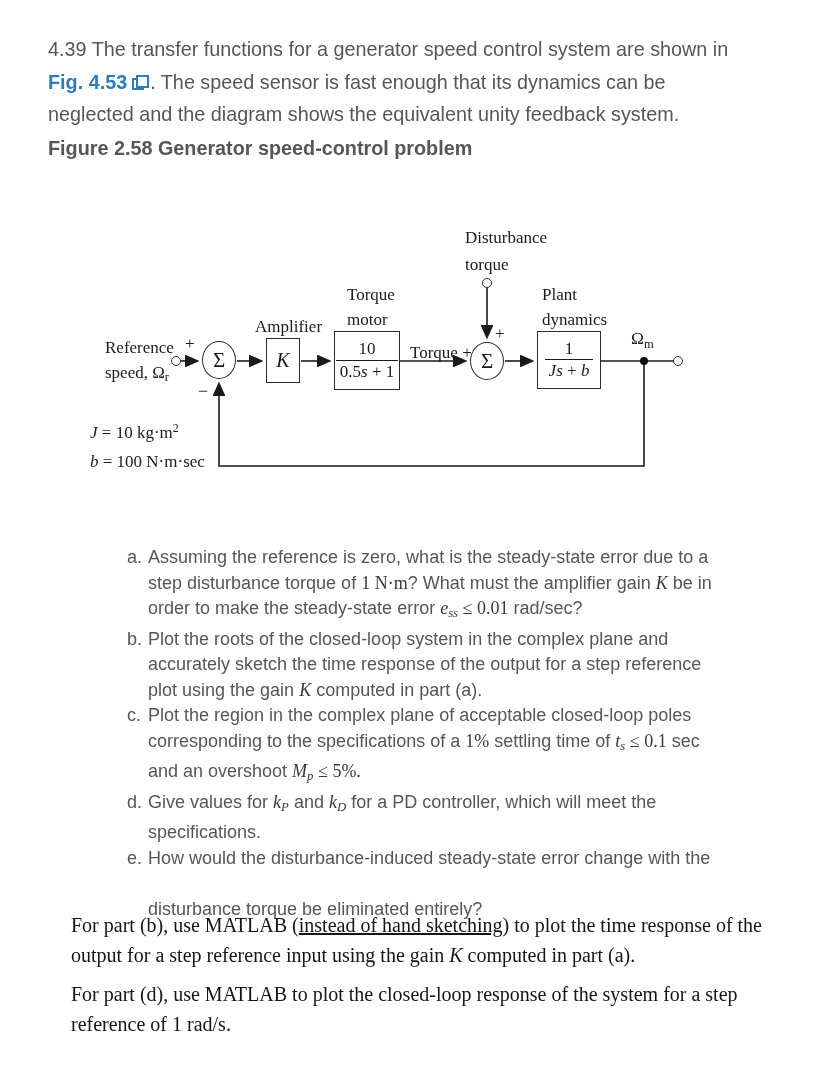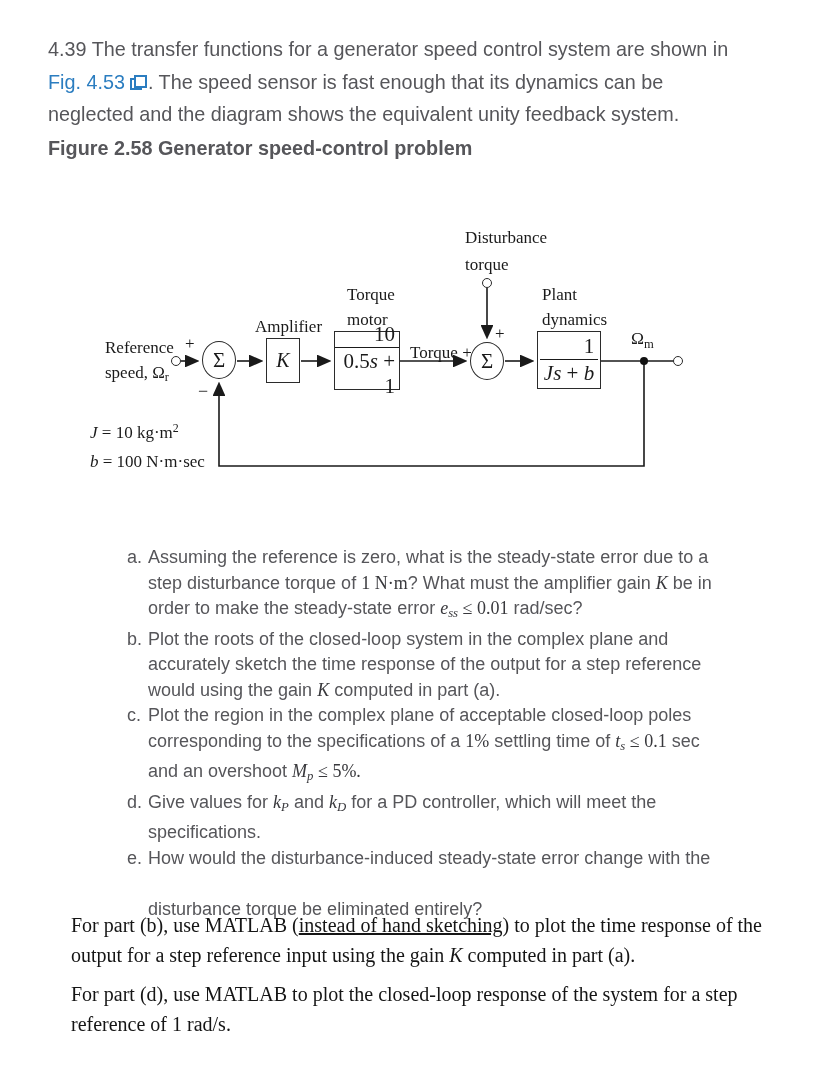--- a/index.html
+++ b/index.html
@@ -8,21 +8,21 @@
   body { width:823px; height:1081px; background:#ffffff; position:relative; overflow:hidden;
          font-family:"Liberation Sans", sans-serif; }
 
   
   .intro { position:absolute; left:48px; top:33px; width:772px; margin:0;
            font-size:19.8px; line-height:32.5px; color:var(--body); }
   .caption { position:absolute; left:48px; top:137px; margin:0;
              font-size:19.8px; font-weight:bold; color:var(--body); }
 
   
-  .seg-link { color:var(--blue); font-weight:normal; cursor:pointer; }
+  .seg-link { color:var(--blue); font-weight:bold; cursor:pointer; }
   .seg-figicon { display:inline-block; position:relative; width:17px; height:15px;
                  margin:0 1px 0 5px; vertical-align:-1px; }
   .seg-figicon::before { content:""; position:absolute; left:0; bottom:0; width:8px; height:8px;
                  border:2.2px solid var(--blue); }
   .seg-figicon::after  { content:""; position:absolute; right:0; top:0; width:9px; height:9px;
                  border:2.2px solid var(--blue); background:#fff; }
   .seg-mr   { font-family:"Liberation Serif", serif; color:var(--math); }
   .seg-mi   { font-family:"Liberation Serif", serif; font-style:italic; color:var(--math); }
   .seg-msub { font-family:"Liberation Serif", serif; font-style:italic; color:var(--math);
               font-size:71%; vertical-align:-0.22em; }
@@ -34,21 +34,21 @@
   
   .diagram { position:absolute; left:0; top:215px; width:823px; height:270px;
              font-family:"Liberation Serif", serif; font-size:17px; color:var(--ink); }
   .diagram svg { position:absolute; left:0; top:0; }
   .dlabel { position:absolute; white-space:nowrap; line-height:1.25; }
   .block { position:absolute; border:1.7px solid #2b2b2b; background:#fff;
            display:flex; align-items:center; justify-content:center; }
   #blk-amp   { left:266px; top:123px; width:34px; height:45px; font-size:20px; font-style:italic; }
   #blk-tm    { left:334px; top:116px; width:66px; height:59px; }
   #blk-plant { left:537px; top:116px; width:64px; height:58px; }
-  .frac { text-align:right; font-size:21px; line-height:1.18; }
+  .frac { text-align:center; font-size:17px; line-height:1.18; }
   .frac .num { padding:0 4px; }
   .frac .den { border-top:1.5px solid #1a1a1a; padding:1px 4px 0; }
   .sum { position:absolute; width:34px; height:38px; border:1.7px solid #2b2b2b; border-radius:50%;
          background:#fff; display:flex; align-items:center; justify-content:center; font-size:21px; }
   #sum1 { left:202px; top:126px; }
   #sum2 { left:470px; top:127px; }
   .term { position:absolute; width:10px; height:10px; border:1.7px solid #2b2b2b;
           border-radius:50%; background:#fff; }
   #term-in   { left:171px; top:141px; }
   #term-out  { left:673px; top:141px; }
@@ -144,21 +144,21 @@
     <span class="dlabel" style="left:90px; top:236px;"><span class="seg-i">b</span><span> = 100 N·m·sec</span></span>
   </div>
 
   <ol class="plist">
     <li>
       <span class="marker">a.</span>
       <span><span>Assuming the reference is zero, what is the steady-state error due to a</span><br><span>step disturbance torque of </span><span class="seg-mr">1 N·m</span><span>? What must the amplifier gain </span><span class="seg-mi">K</span><span> be in</span><br><span>order to make the steady-state error </span><span class="seg-mi">e</span><span class="seg-msub">ss</span><span class="seg-mr"> ≤ 0.01</span><span> rad/sec?</span></span>
     </li>
     <li>
       <span class="marker">b.</span>
-      <span><span>Plot the roots of the closed-loop system in the complex plane and</span><br><span>accurately sketch the time response of the output for a step reference</span><br><span>would using the gain </span><span class="seg-mi">K</span><span> computed in part (a).</span></span>
+      <span><span>Plot the roots of the closed-loop system in the complex plane and</span><br><span>accurately sketch the time response of the output for a step reference</span><br><span>plot using the gain </span><span class="seg-mi">K</span><span> computed in part (a).</span></span>
     </li>
     <li>
       <span class="marker">c.</span>
       <span><span>Plot the region in the complex plane of acceptable closed-loop poles</span><br><span>corresponding to the specifications of a </span><span class="seg-mr">1%</span><span> settling time of </span><span class="seg-mi">t</span><span class="seg-msub">s</span><span class="seg-mr"> ≤ 0.1</span><span> sec</span><br><span>and an overshoot </span><span class="seg-mi">M</span><span class="seg-msub">p</span><span class="seg-mr"> ≤ 5%.</span></span>
     </li>
     <li>
       <span class="marker">d.</span>
       <span><span>Give values for </span><span class="seg-mi">k</span><span class="seg-msub">P</span><span> and </span><span class="seg-mi">k</span><span class="seg-msub">D</span><span> for a PD controller, which will meet the</span><br><span>specifications.</span></span>
     </li>
     <li>

